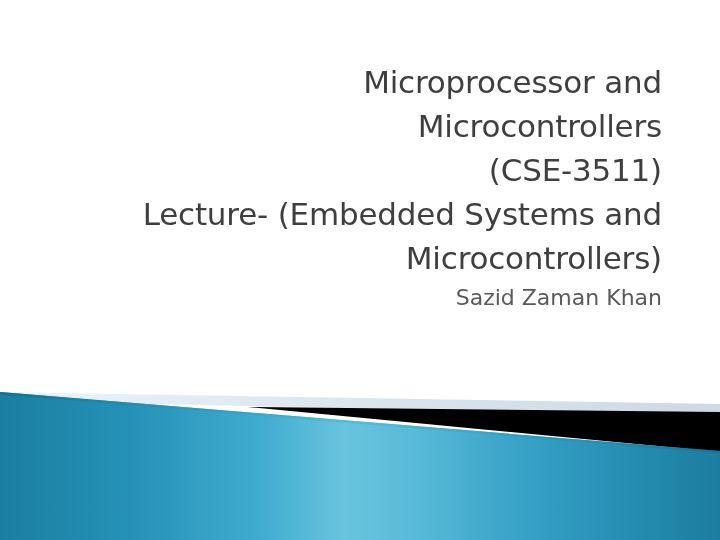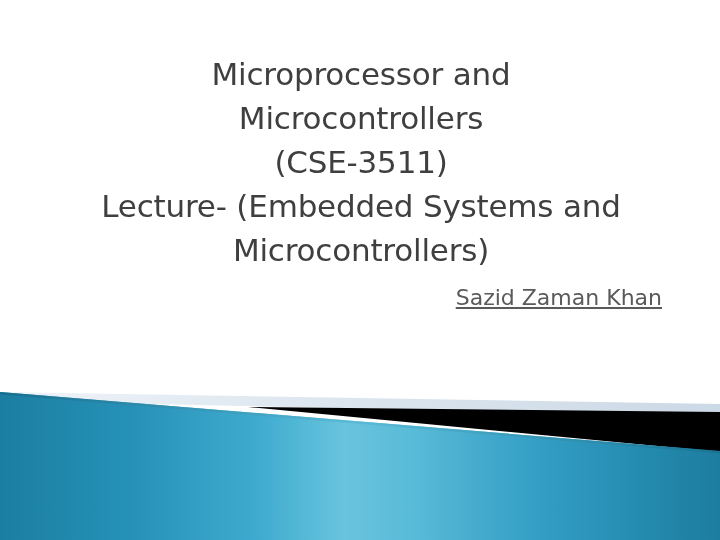--- a/index.html
+++ b/index.html
@@ -18,23 +18,23 @@
     width: 720px;
     height: 540px;
     overflow: hidden;
     background: #ffffff;
   }
 
   
   .title-block {
     position: absolute;
     left: 60px;
-    top: 52px;
+    top: 60px;
     width: 602px;
-    text-align: center;
+    text-align: right;
     z-index: 5;
   }
 
   .slide-title {
     margin: 0;
     font-family: "DejaVu Sans", sans-serif;
     font-weight: 400;
     font-size: 31px;
     line-height: 44px;
     color: #3f3f3f;
@@ -51,21 +51,20 @@
     z-index: 5;
   }
 
   .slide-subtitle {
     margin: 0;
     font-family: "DejaVu Sans", sans-serif;
     font-weight: 400;
     font-size: 22px;
     line-height: 30px;
     color: #5a5a5a;
-    text-decoration: underline;
   }
 
   
   .deco {
     position: absolute;
     left: 0;
     top: 0;
     width: 720px;
     height: 540px;
     z-index: 1;

